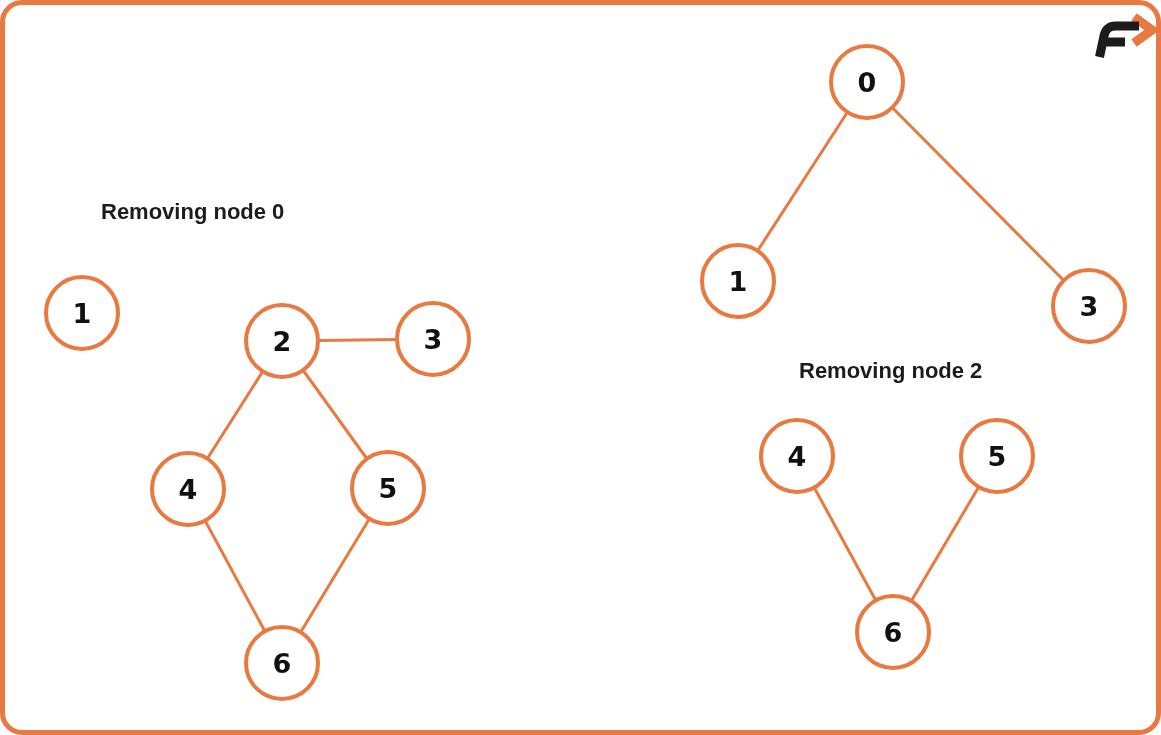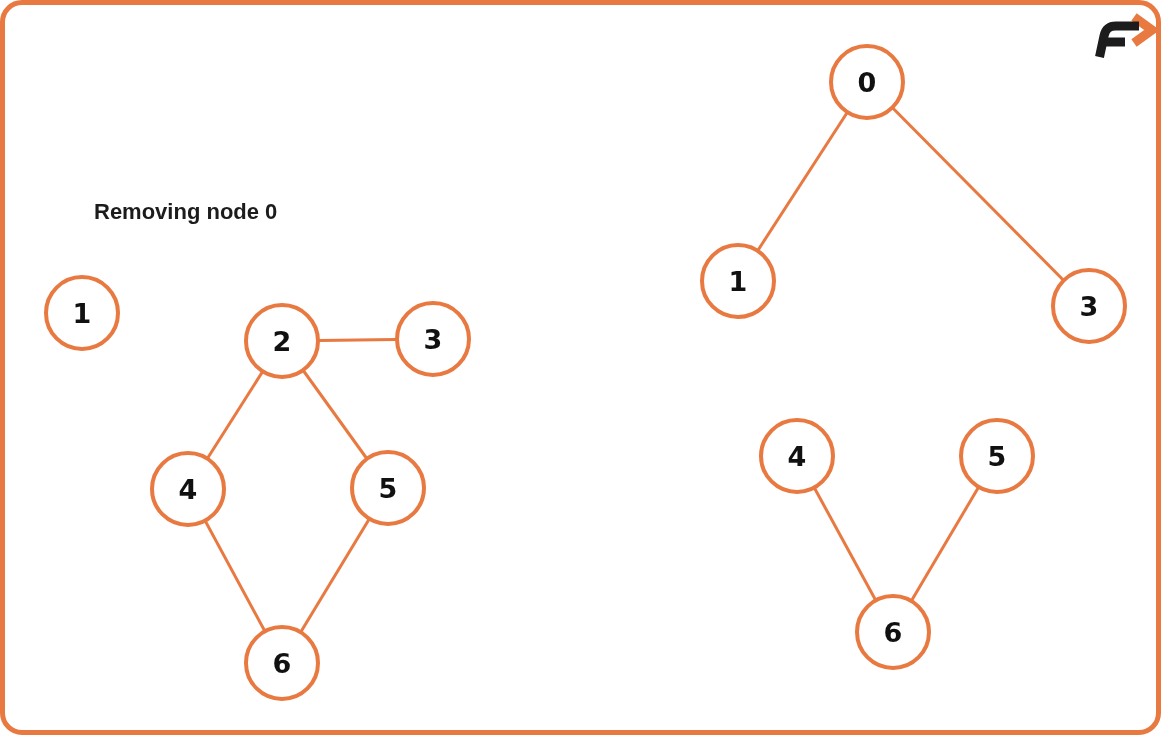--- a/index.html
+++ b/index.html
@@ -116,22 +116,23 @@
         <span>4</span>
       </div>
       <div class="graph-node" style="left: 954px; top: 413px;">
         <span>5</span>
       </div>
       <div class="graph-node" style="left: 850px; top: 589px;">
         <span>6</span>
       </div>
     </div>
 
-  <div class="graph-label" id="graph-label-0" style="left: 89px; top: 194px;">Removing node 0</div>
+  <div class="graph-label" id="graph-label-0" style="left: 96px; top: 194px;">Removing node 0</div>
 
+  <div class="graph-label" id="graph-label-1" style="left: 794px; top: 353px;">Removing node 2</div>
 
   <div class="logo">
     <svg width="68" height="48" viewBox="0 0 68 48" xmlns="http://www.w3.org/2000/svg">
       <path d="M45 5 L63 18 L45 31" fill="none" stroke="#e87941" stroke-width="9" stroke-linejoin="miter"></path>
       <path d="M50 14 L27 14 C20 14 16.5 17 15 24 L10.5 45" fill="none" stroke="#1c1c1c" stroke-width="9" stroke-linejoin="round"></path>
       <path d="M36 30 L14 30" fill="none" stroke="#1c1c1c" stroke-width="9"></path>
     </svg>
   </div>
 
 </div>

